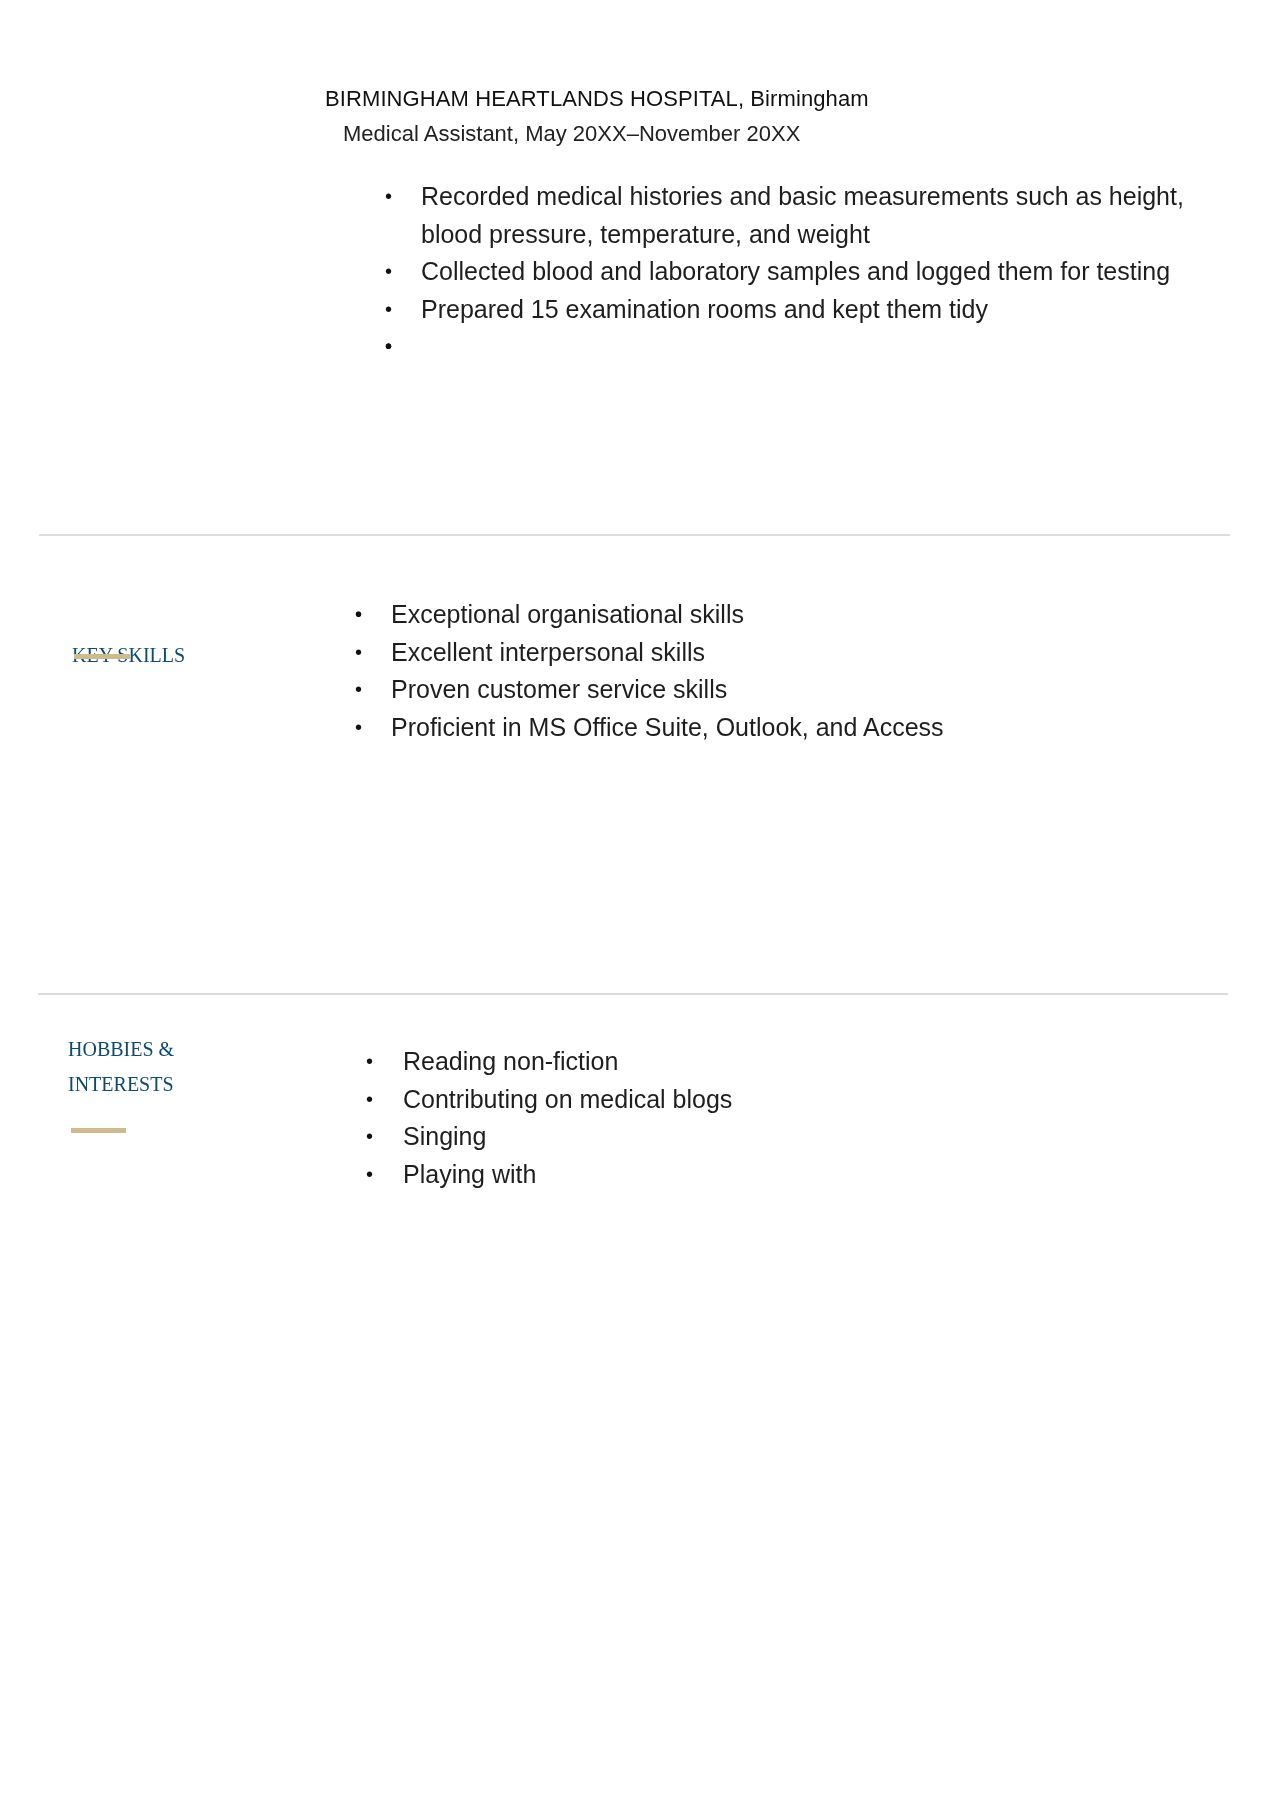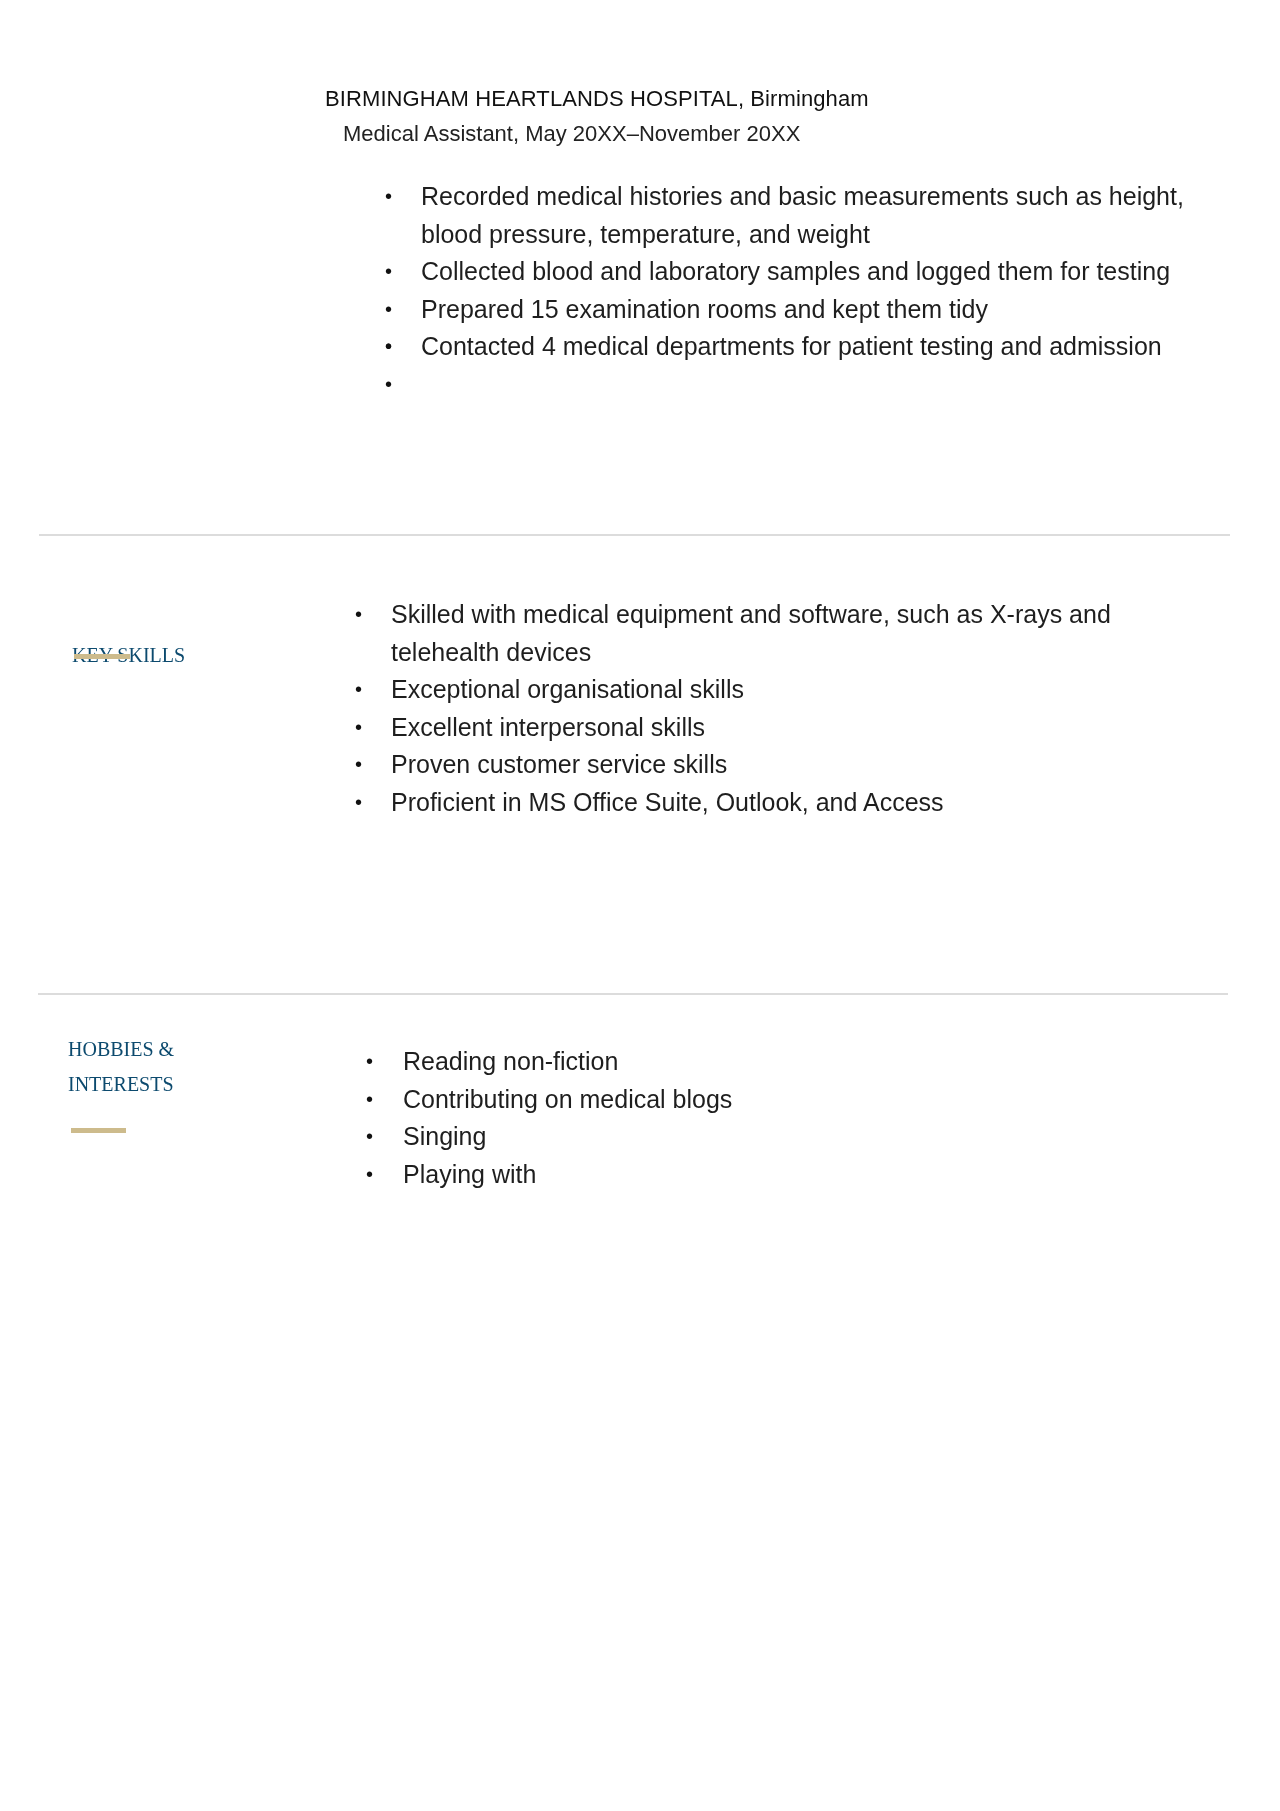--- a/index.html
+++ b/index.html
@@ -25,31 +25,31 @@
 <body>
 
 <div class="abs employer">BIRMINGHAM HEARTLANDS HOSPITAL, Birmingham</div>
 <div class="abs jobtitle">Medical Assistant, May 20XX–November 20XX</div>
 
 <ul class="bul exp-list">
   <li><span class="dot">•</span><span>Recorded medical histories and basic measurements such as height, blood pressure, temperature, and weight</span></li>
   <li><span class="dot">•</span><span>Collected blood and laboratory samples and logged them for testing</span></li>
   <li><span class="dot">•</span><span>Prepared 15 examination rooms and kept them tidy</span></li>
   <li><span class="dot">•</span></li>
-  <li><span class="dot">•</span><span>Contacted 4 medical departments for patient testing and admission</span></li>
+  <li><span class="dot">•</span></li>
   <li><span class="dot">•</span></li>
 </ul>
 
 <div class="abs divider" style="left:39px; top:534px; width:1191px;"></div>
 
 <div class="abs section-heading" style="left:72px; top:598px;">KEY SKILLS</div>
 <div class="abs gold-bar" style="left:74px; top:654px; width:56px; background:#cdbb8c;"></div>
 
 <ul class="bul skills-list">
-  <li><span class="dot">•</span><span>Skilled with medical equipment and software, such as X-rays and telehealth devices</span></li>
+  <li><span class="dot">•</span></li>
   <li><span class="dot">•</span><span>Exceptional organisational skills</span></li>
   <li><span class="dot">•</span><span>Excellent interpersonal skills</span></li>
   <li><span class="dot">•</span><span>Proven customer service skills</span></li>
   <li><span class="dot">•</span><span>Proficient in MS Office Suite, Outlook, and Access</span></li>
 </ul>
 
 <div class="abs divider" style="left:38px; top:993px; width:1190px;"></div>
 
 <div class="abs section-heading" style="left:68px; top:992px;">
   <div>HOBBIES &amp;</div>

